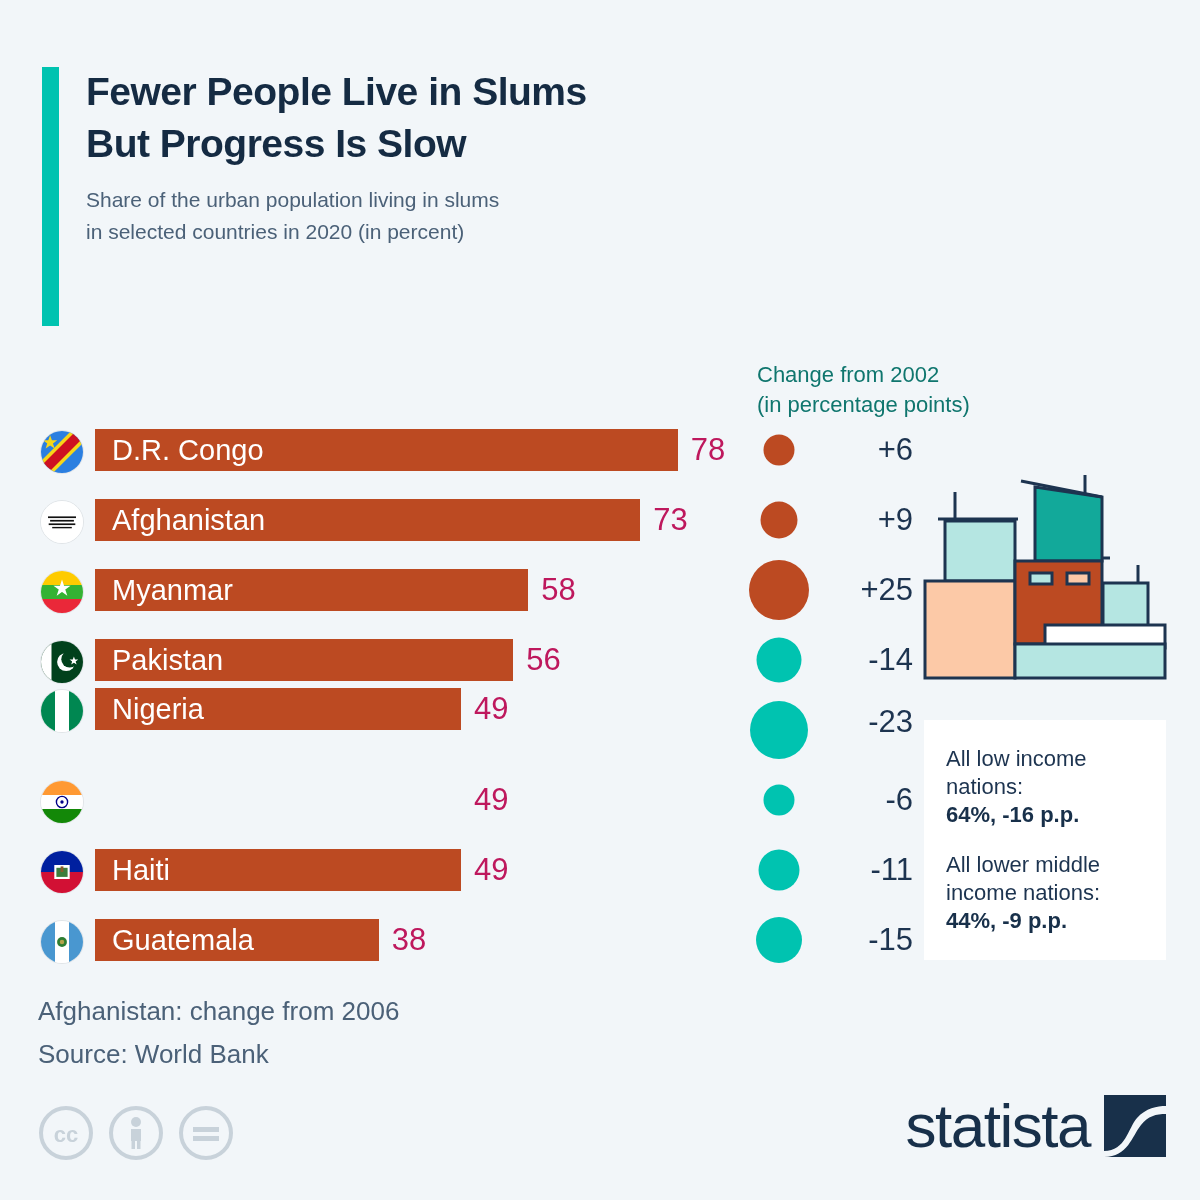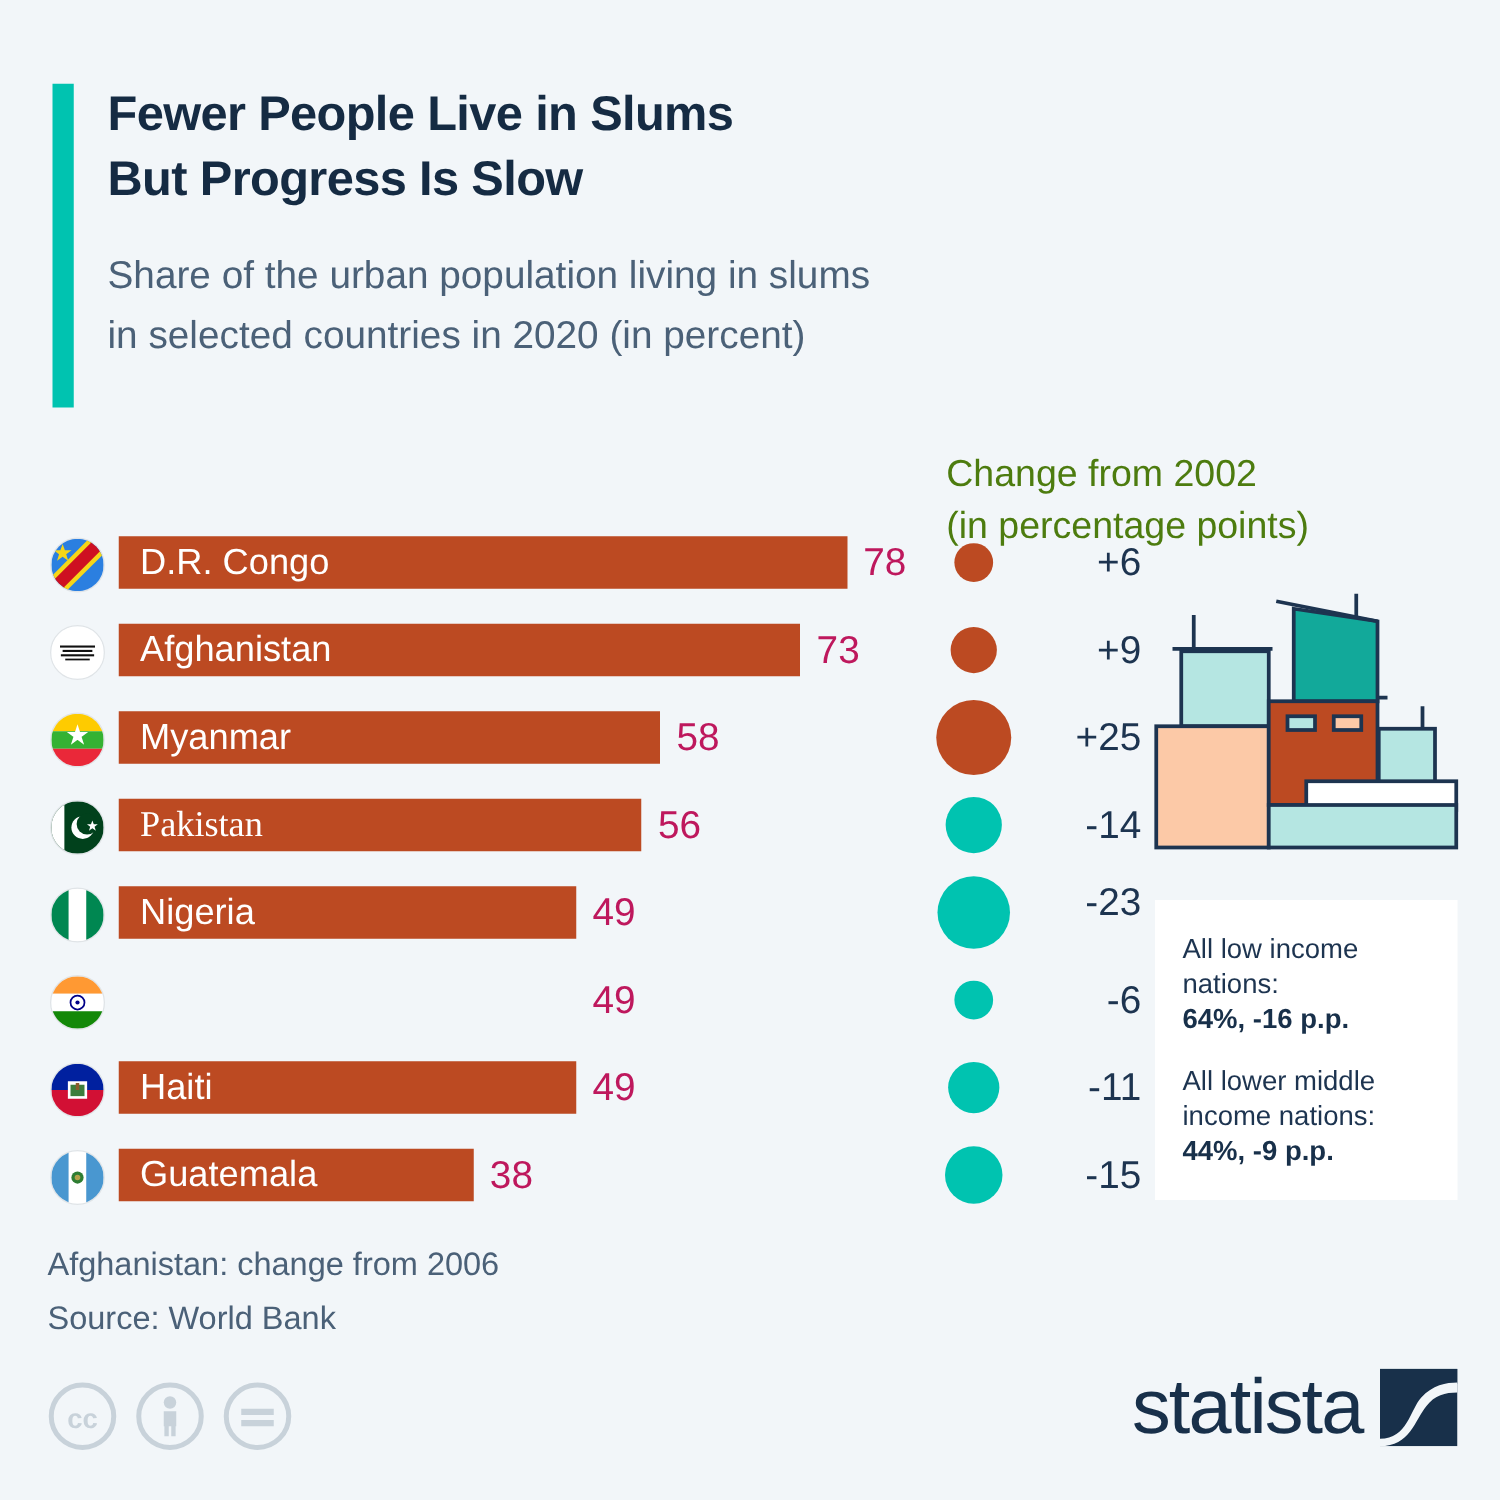--- a/index.html
+++ b/index.html
@@ -23,22 +23,22 @@
     margin-left: 44px;
     font-size: 39px;
     font-weight: bold;
     line-height: 1.33;
     letter-spacing: -0.5px;
     color: #152b43;
     font-stretch: condensed;
   }
   #subtitle {
     margin-left: 44px;
-    margin-top: 26px;
-    font-size: 31px;
+    margin-top: 14px;
+    font-size: 21px;
     line-height: 1.55;
     color: #4b6178;
     font-weight: 400;
   }
 
   
   #chart { position: absolute; left: 0; top: 0; width: 1200px; height: 1200px; }
   .row { position: absolute; left: 0; width: 760px; height: 46px; }
   .flag {
     position: absolute; left: 40px; top: 50%;
@@ -65,21 +65,21 @@
     position: absolute; top: 0; height: 42px;
     display: flex; align-items: center;
     font-size: 31px;
     color: #be185d;
     white-space: nowrap;
   }
 
   
   #change-head {
     position: absolute; left: 757px; top: 360px;
-    font-size: 30px; line-height: 1.35; color: #4d7c0f;
+    font-size: 22px; line-height: 1.35; color: #0f766e;
     white-space: nowrap;
   }
   .dot {
     position: absolute; border-radius: 50%;
     transform: translate(-50%, -50%);
   }
   .dot-value {
     position: absolute;
     transform: translateY(-50%);
     font-size: 31px; color: #1d3450;
@@ -174,28 +174,28 @@
       <span class="bar-value" style="left: 541.26px;">58</span>
     </div>
     <div class="dot" style="width: 60px; height: 60px; left: 779px; top: 590px; background: rgb(188, 74, 34);"></div>
     <div class="dot-value" style="left: 823px; top: 590px;">+25</div>
     <div class="row" style="top: 639px;">
       <span class="flag">
         <svg viewBox="0 0 60 60">
           <use href="#flag-pk"></use>
         </svg>
       </span>
-      <div class="bar" style="width: 418.32px; background: rgb(188, 74, 34); font-family: Liberation Serif, serif;">
+      <div class="bar" style="width: 418.32px; background: rgb(188, 74, 34);">
         <span class="bar-label">Pakistan</span>
       </div>
       <span class="bar-value" style="left: 526.32px;">56</span>
     </div>
     <div class="dot" style="width: 45px; height: 45px; left: 779px; top: 660px; background: rgb(0, 195, 176);"></div>
     <div class="dot-value" style="left: 823px; top: 660px;">-14</div>
-    <div class="row" style="top: 709px; text-align: center;">
+    <div class="row" style="top: 688px; text-align: center;">
       <span class="flag">
         <svg viewBox="0 0 60 60">
           <use href="#flag-ng"></use>
         </svg>
       </span>
       <div class="bar" style="width: 366.03px; background: rgb(188, 74, 34);">
         <span class="bar-label">Nigeria</span>
       </div>
       <span class="bar-value" style="left: 474.03px;">49</span>
     </div>

